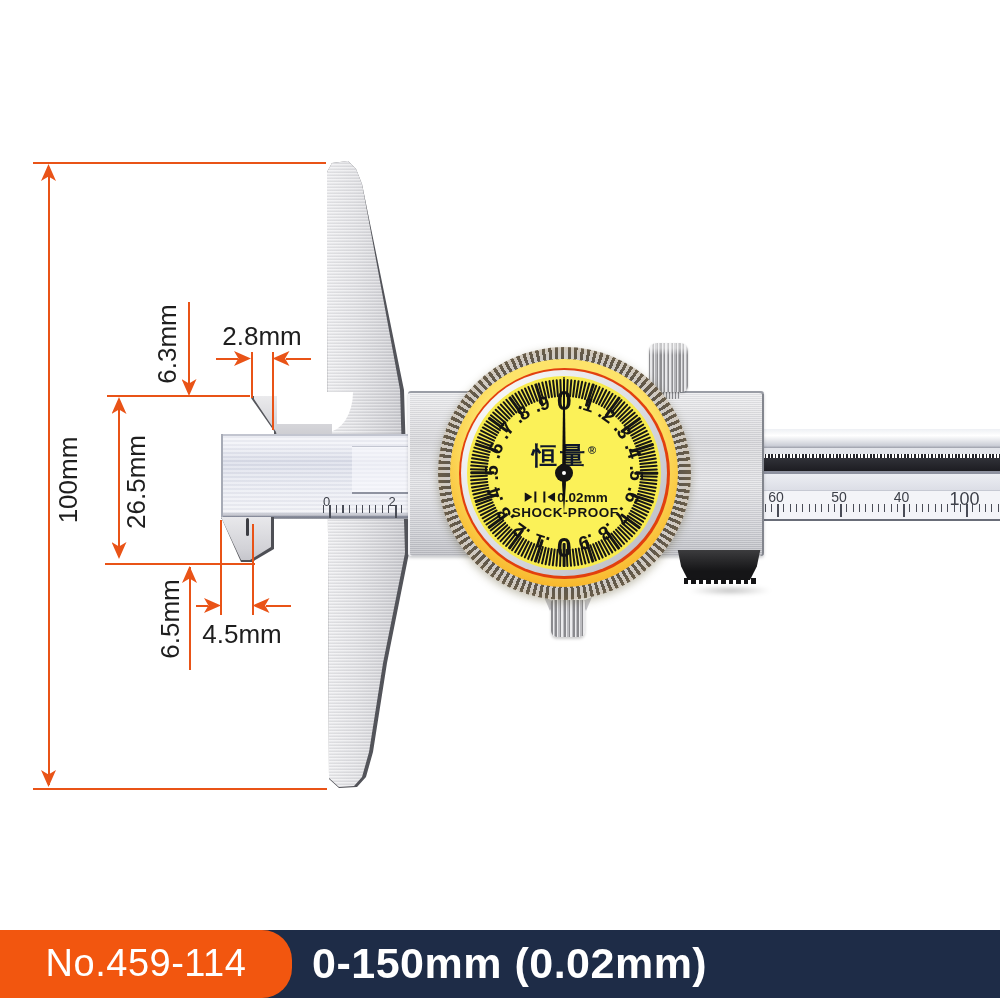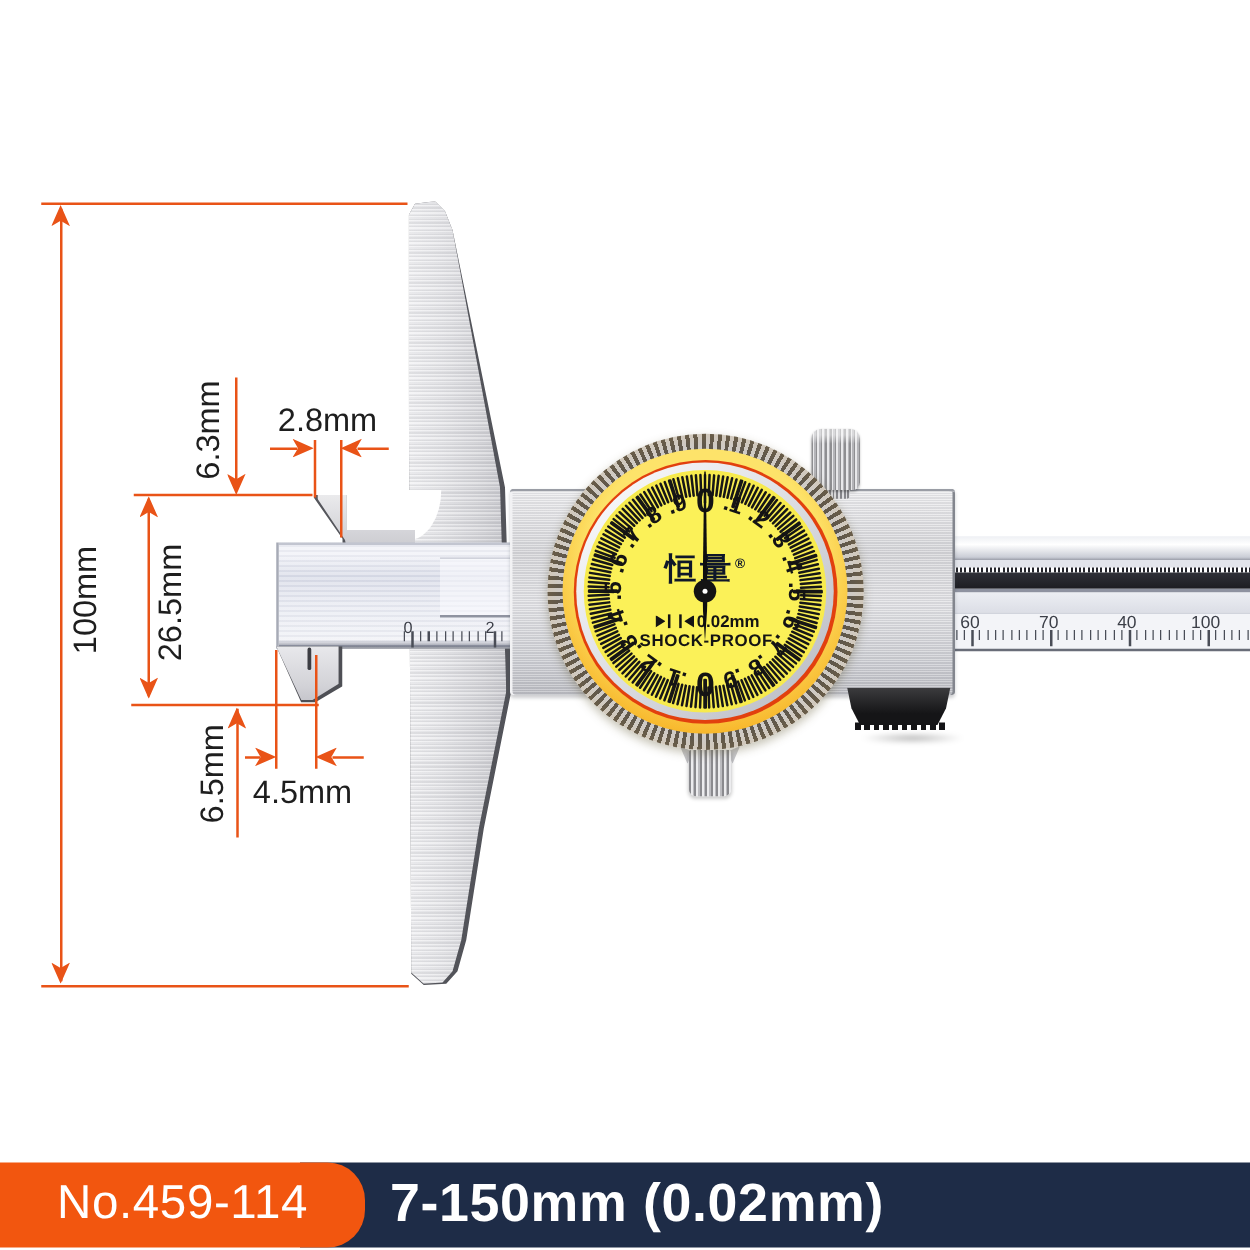--- a/index.html
+++ b/index.html
@@ -163,23 +163,23 @@
   <div class="abs br-gap"></div>
   <div class="abs br-teeth"></div>
   <div class="abs br-rack"></div>
   <div class="abs br-under"></div>
   <div class="abs br-band"></div>
   <div class="abs br-scale"></div>
   <div class="abs br-bottom"></div>
 </div>
 <div class="abs" id="scale-right">
     <div class="scale-num" style="left: 776px; top: 489px; transform: translateX(-50%); font-size: 14px;">60</div>
-    <div class="scale-num" style="left: 839px; top: 489px; transform: translateX(-50%); font-size: 14px;">70</div>
+    <div class="scale-num" style="left: 839px; top: 489px; transform: translateX(-50%); font-size: 14px;">50</div>
     <div class="scale-num" style="left: 901.5px; top: 489px; transform: translateX(-50%); font-size: 14px;">40</div>
-    <div class="scale-num" style="left: 964.5px; top: 489px; transform: translateX(-50%); font-size: 14px;">100</div>
+    <div class="scale-num" style="left: 964.5px; top: 489px; transform: translateX(-50%); font-size: 18px;">100</div>
     <div class="tick" style="left: 764.5px; top: 504px; width: 1.1px; height: 7.5px;"></div>
     <div class="tick" style="left: 770.8px; top: 504px; width: 1.1px; height: 7.5px;"></div>
     <div class="tick" style="left: 777.1px; top: 504px; width: 1.8px; height: 12.5px;"></div>
     <div class="tick" style="left: 783.4px; top: 504px; width: 1.1px; height: 7.5px;"></div>
     <div class="tick" style="left: 789.7px; top: 504px; width: 1.1px; height: 7.5px;"></div>
     <div class="tick" style="left: 796px; top: 504px; width: 1.1px; height: 7.5px;"></div>
     <div class="tick" style="left: 802.3px; top: 504px; width: 1.1px; height: 7.5px;"></div>
     <div class="tick" style="left: 808.6px; top: 504px; width: 1.1px; height: 7.5px;"></div>
     <div class="tick" style="left: 814.9px; top: 504px; width: 1.1px; height: 7.5px;"></div>
     <div class="tick" style="left: 821.2px; top: 504px; width: 1.1px; height: 7.5px;"></div>
@@ -468,13 +468,13 @@
   <div class="dline" style="left:196px;top:604.5px;width:12px;height:2px"></div>
   <div class="arw right" style="left:204px;top:598px"></div>
   <div class="dline" style="left:266px;top:604.5px;width:25px;height:2px"></div>
   <div class="arw left" style="left:252.5px;top:598px"></div>
   <div class="dimlbl" style="left:242px;top:634px">4.5mm</div>
 </div>
 
 <div class="abs bar-navy"></div>
 <div class="abs bar-orange"></div>
 <div class="bar-model">No.459-114</div>
-<div class="bar-spec">7-150mm (0.02mm)</div>
+<div class="bar-spec">0-150mm (0.02mm)</div>
 
 </body></html>

